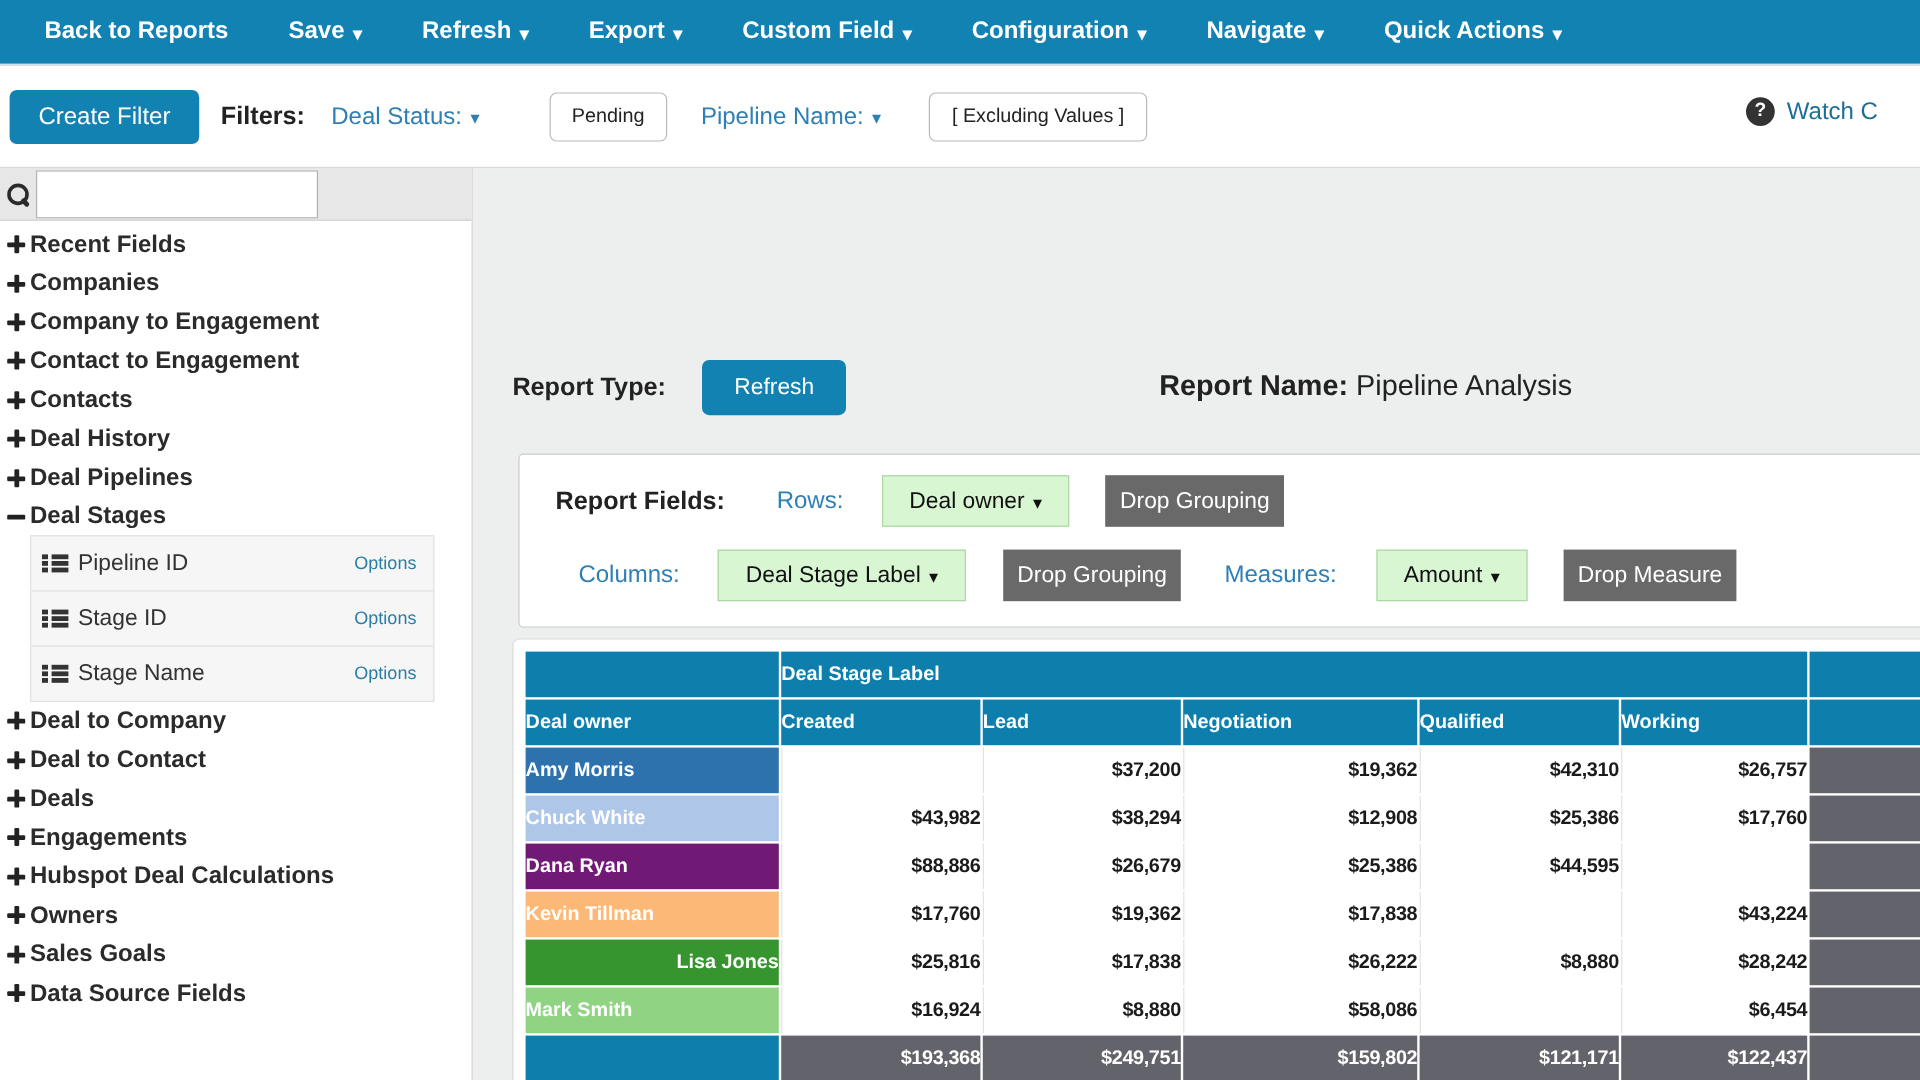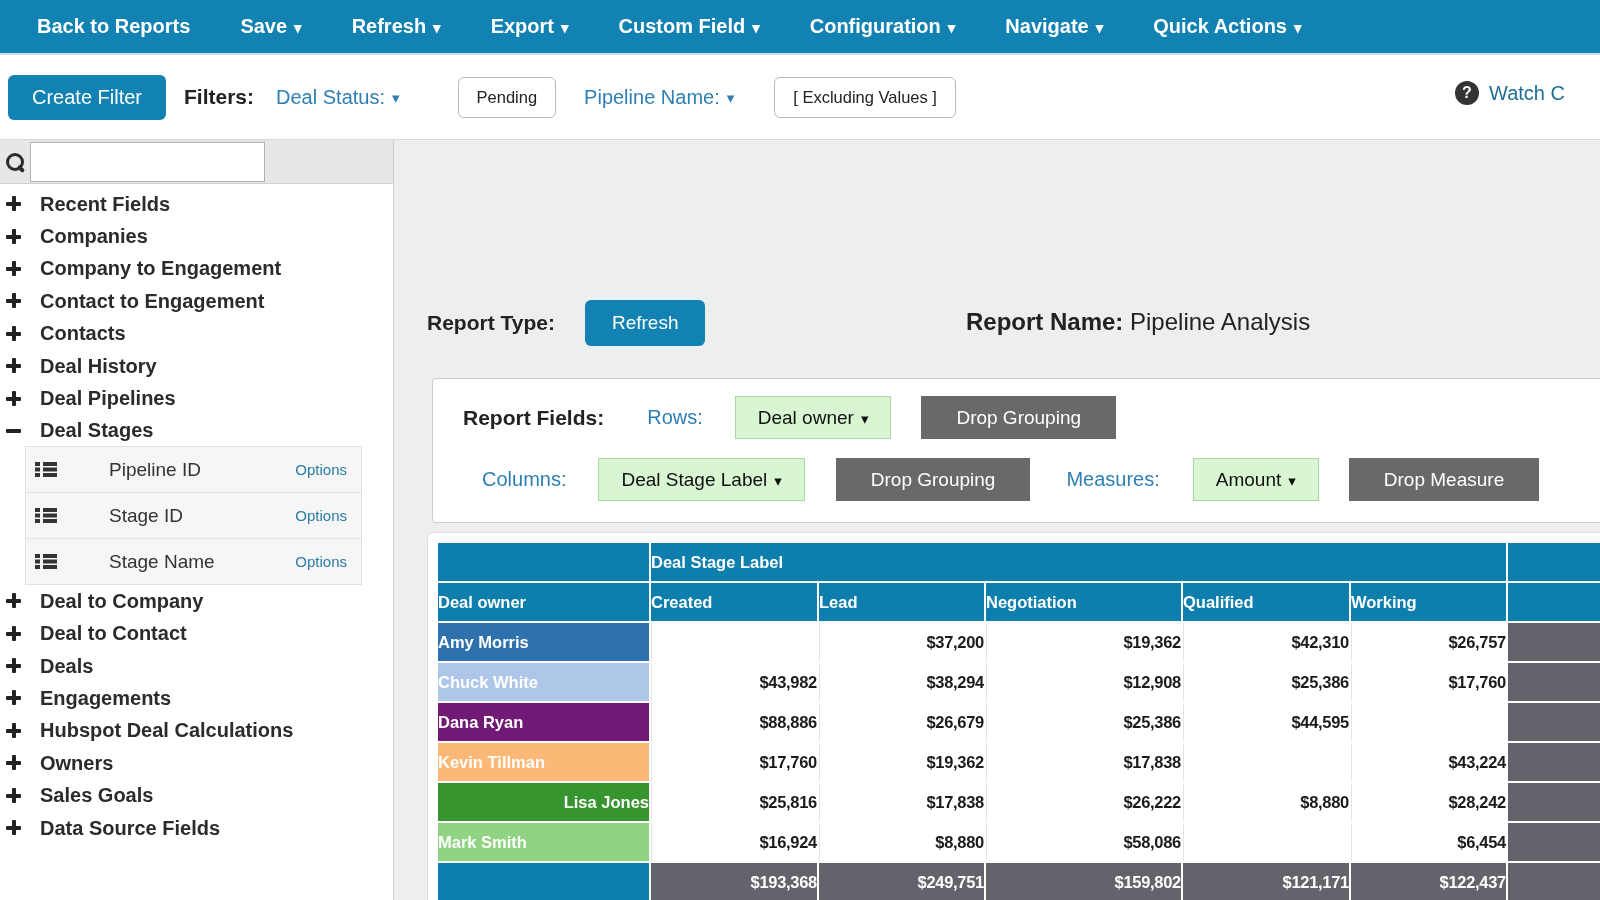--- a/index.html
+++ b/index.html
@@ -42,30 +42,30 @@
     display:flex; align-items:center; }
   .search-icon { width:20px; height:20px; position:relative; margin:0 5px 0 5px; }
   .search-icon::before { content:""; position:absolute; left:1px; top:1px; width:12px;
     height:12px; border:3px solid #2b2b2b; border-radius:50%; }
   .search-icon::after { content:""; position:absolute; left:14px; top:13px; width:3.5px;
     height:8px; background:#2b2b2b; transform:rotate(-45deg); border-radius:2px; }
   .search-input { width:235px; height:40px; border:1px solid #b3b3b3; background:#fff;
     font-size:16px; padding:0 8px; outline:none; }
   .tree { padding-top:4px; }
   .tree-group { display:flex; align-items:center; height:32.4px; padding-left:6px;
-    font-size:20px; font-weight:bold; color:#2b2b2b; cursor:default; white-space:nowrap;gap:15px; }
+    font-size:20px; font-weight:bold; color:#2b2b2b; cursor:default; white-space:nowrap; }
   .tree-ico { width:16px; height:16px; position:relative; display:inline-block;
     flex:none; margin-right:3px; }
   .tree-ico::before { content:""; position:absolute; left:0; top:6px; width:15px;
     height:4px; background:#222; border-radius:1px; }
   .tree-ico.plus::after { content:""; position:absolute; left:5.5px; top:0; width:4px;
     height:15px; background:#222; border-radius:1px; }
   .tree-field { margin-left:25px; width:337px; height:47px; background:#f6f6f6;
     border:1px solid #e2e2e2; margin-top:-1px; display:flex; align-items:center;
-    padding:0 14px 0 9px;gap:44px; }
+    padding:0 14px 0 9px; }
   .list-icon { width:22px; height:15px; position:relative; flex:none; margin-right:8px; }
   .list-icon::before { content:""; position:absolute; left:0; top:0; width:4.5px; height:3.5px;
     background:#333; box-shadow:0 5.5px 0 #333, 0 11px 0 #333; }
   .list-icon::after { content:""; position:absolute; left:8px; top:0; width:14px; height:3.5px;
     background:#333; box-shadow:0 5.5px 0 #333, 0 11px 0 #333; }
   .field-label { flex:1; font-size:19px; color:#333; }
   .options-link { font-size:15px; color:#2a7da5; }
 
   
   .main { flex:1; position:relative; background:#edeeee; }
@@ -81,21 +81,21 @@
   .fields-box { position:absolute; left:38px; top:238px; width:1320px; height:145px;
     background:#fff; border:1px solid #ccc; border-radius:4px; }
   .fb-row { display:flex; align-items:center; height:43px; }
   .fb-row1 { margin:17px 0 0 30px; }
   .fb-row2 { margin:19px 0 0 49px; }
   .fb-title { font-size:21px; font-weight:bold; color:#222; }
   .fb-dim { font-size:20px; color:#2e7fb5; }
   .green-chip { background:#d8f6d2; border:1px solid #a9d8a1; color:#111; font-size:19px;
     padding:0 22px; height:43px; display:flex; align-items:center; white-space:nowrap; }
   .green-chip.caret::after { color:#111; }
-  .drop-zone { background:#696969; color:#fff; font-size:19px; height:43px; padding:0 35px;
+  .drop-zone { background:#696969; color:#fff; font-size:19px; height:43px; padding:0 12px;
     display:flex; align-items:center; white-space:nowrap; }
   .g32 { margin-left:32px; } .g30 { margin-left:30px; } .g36 { margin-left:36px; }
   .g43 { margin-left:43px; } .g33 { margin-left:33px; } .g31 { margin-left:31px; }
 
   
   .table-card { position:absolute; left:33px; top:392px; width:1330px; height:430px;
     background:#fff; border:1px solid #ddd; border-radius:6px; }
   table.crosstab { border-collapse:separate; border-spacing:2px; margin:8px 0 0 8px; }
   .crosstab th, .crosstab td { padding:0; height:38px; font-size:16.5px; }
   .hcell { background:#0e7fad; color:#fff; font-weight:bold; text-align:left;

